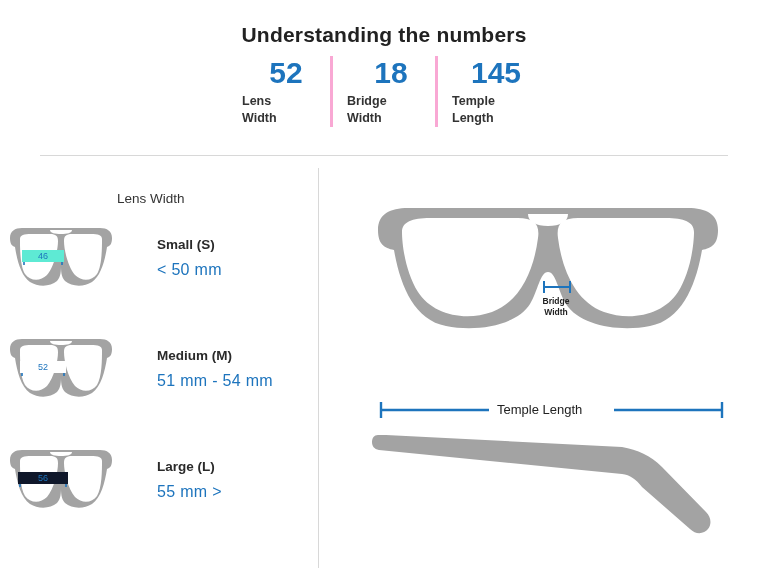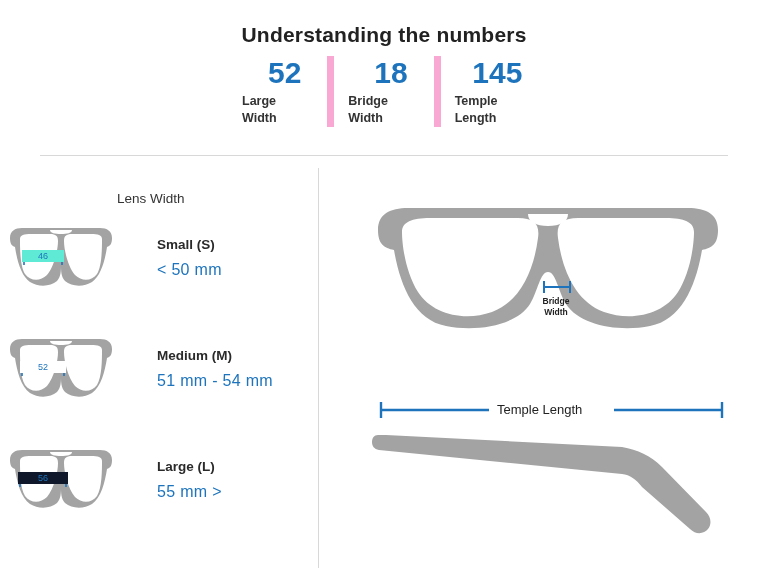--- a/index.html
+++ b/index.html
@@ -46,21 +46,21 @@
   }
   .measure {
     flex: 1 1 0;
     display: flex;
     flex-direction: column;
     align-items: flex-start;
     padding-left: 14px;
     box-sizing: border-box;
   }
   .measure.divider-left {
-    border-left: 7px solid #f9a8d4;
+    border-left: 3px solid #f9a8d4;
   }
   .measure .num {
     font-size: 30px;
     font-weight: bold;
     color: #1d74bd;
     line-height: 34px;
     align-self: center;
     margin-bottom: 3px;
   }
   .measure .lbl {
@@ -176,21 +176,21 @@
 </head>
 <body>
 
 <div class="page">
 
   <div class="title">Understanding the numbers</div>
 
   <div class="measures">
     <div class="measure">
       <div class="num">52</div>
-      <div class="lbl">Large</div>
+      <div class="lbl">Lens</div>
       <div class="lbl">Width</div>
     </div>
     <div class="measure divider-left">
       <div class="num">18</div>
       <div class="lbl">Bridge</div>
       <div class="lbl">Width</div>
     </div>
     <div class="measure divider-left">
       <div class="num">145</div>
       <div class="lbl">Temple</div>

